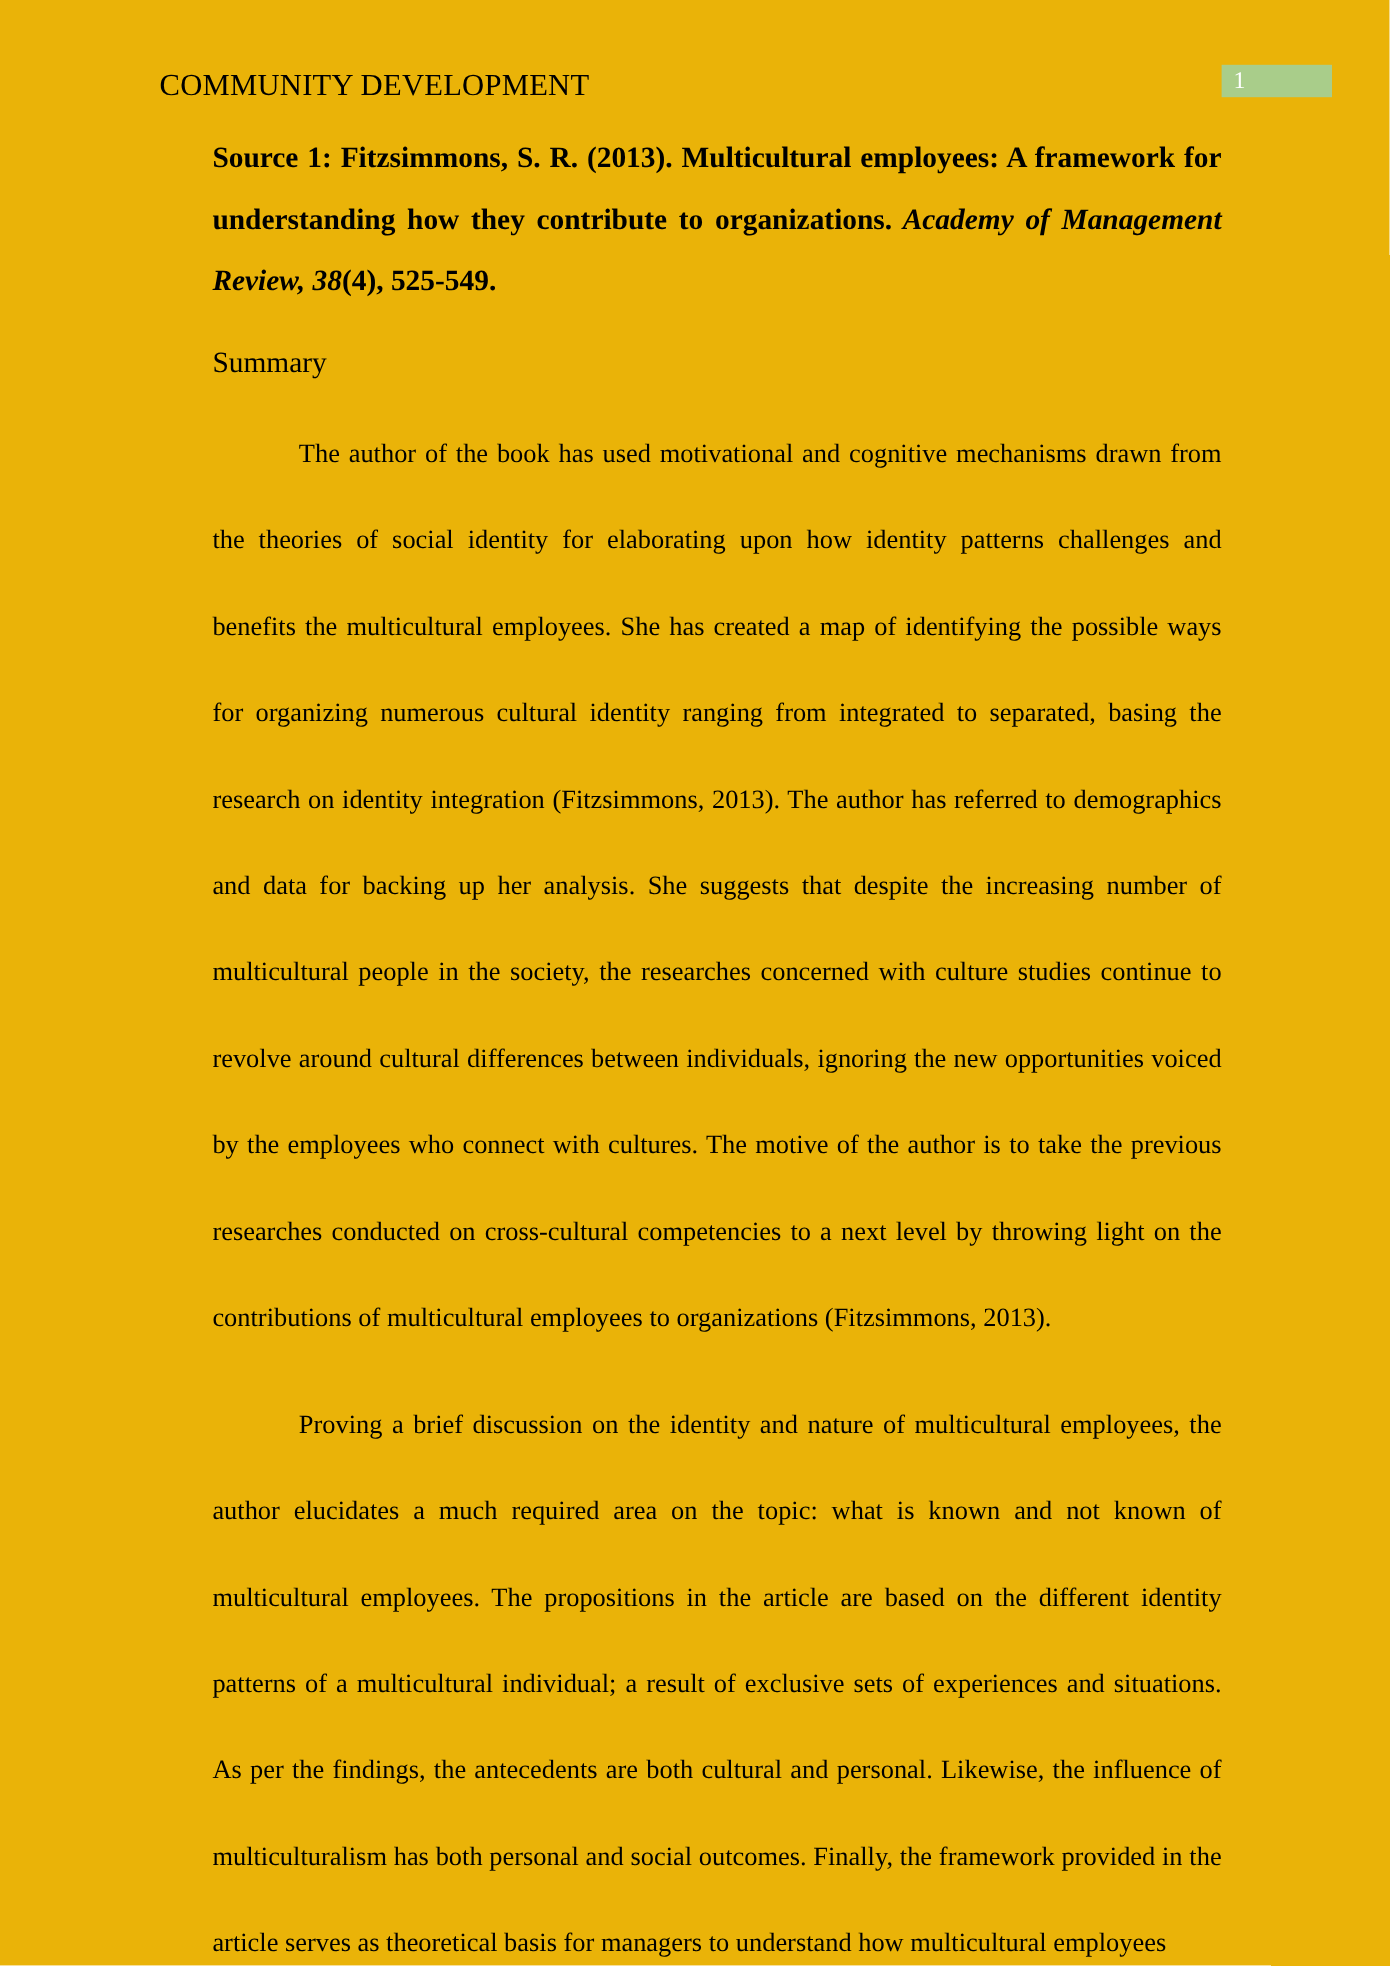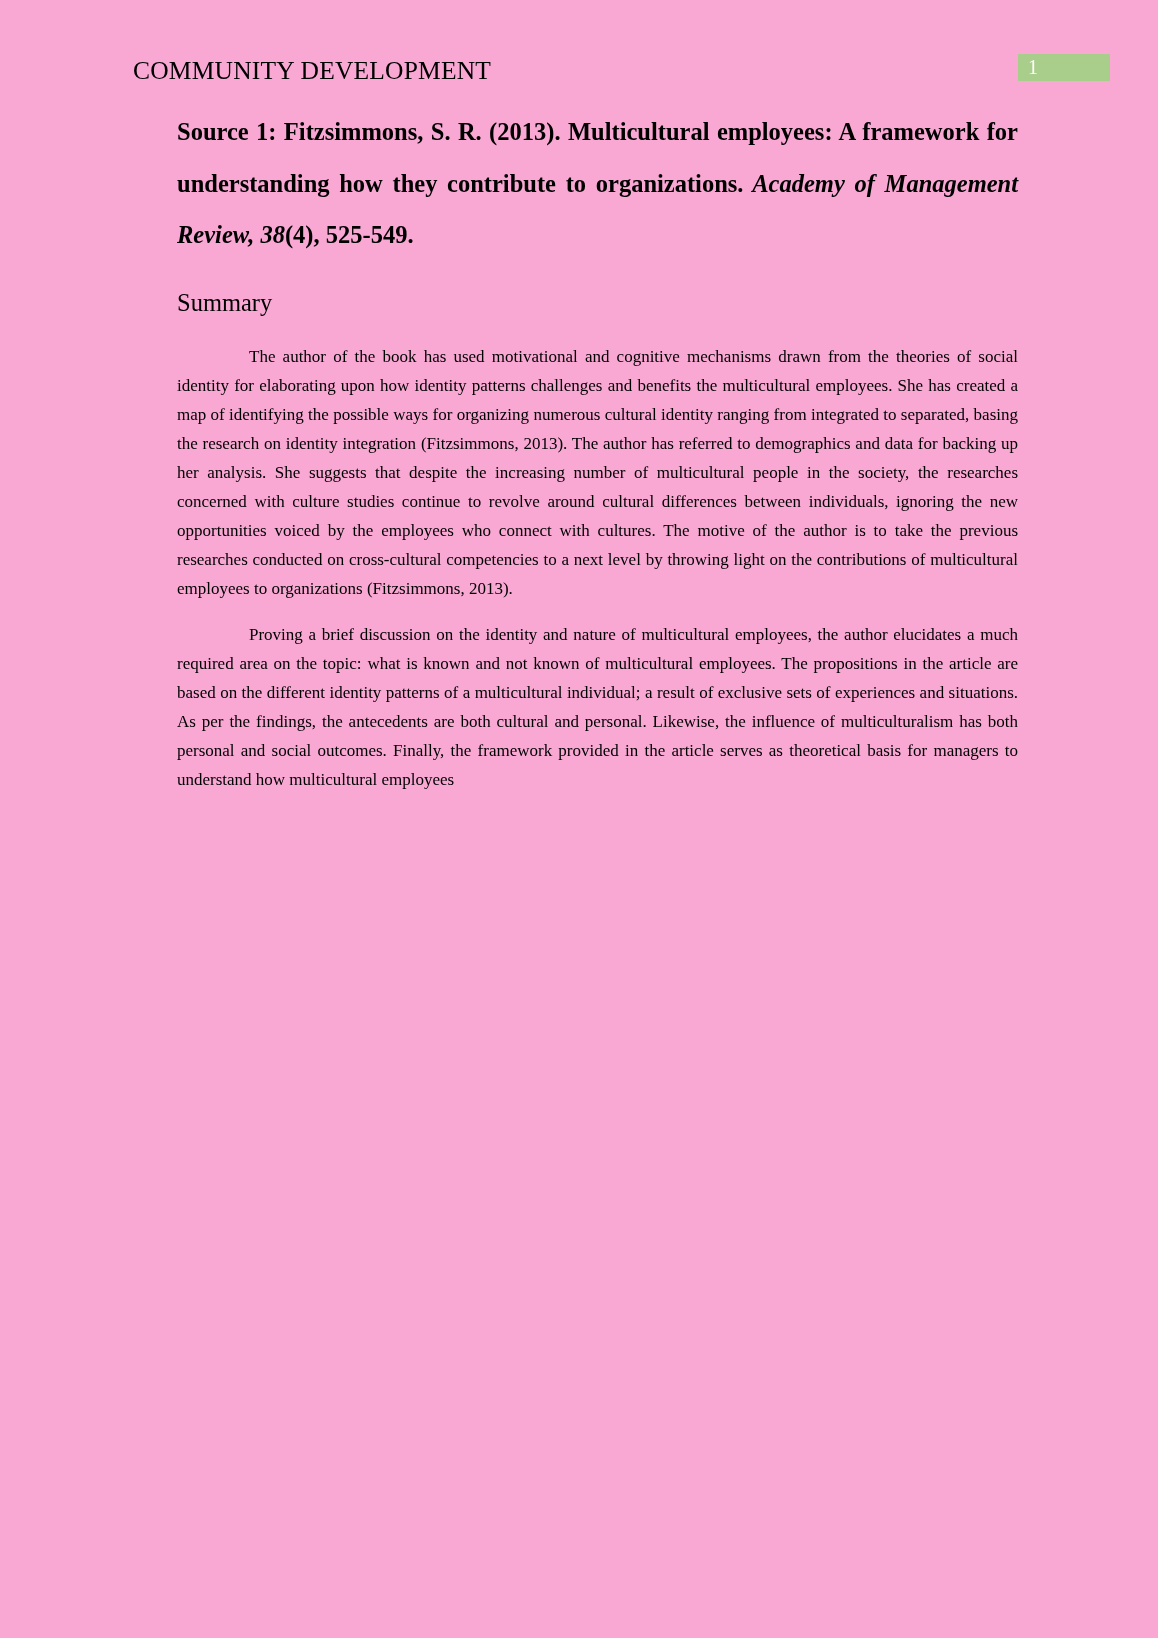--- a/index.html
+++ b/index.html
@@ -12,21 +12,21 @@
     height: 1638px;
     position: relative;
     font-family: "Liberation Serif", "DejaVu Serif", serif;
     color: #000000;
     overflow: hidden;
   }
 
   .page {
     position: absolute;
     inset: 0;
-    background: #f9a8d4;
+    background: #eab308;
   }
 
   
   .header-row {
     position: absolute;
     top: 56px;
     left: 0;
     right: 0;
     height: 40px;
   }
@@ -80,22 +80,22 @@
 
   .section-heading {
     font-weight: normal;
     font-size: 24.5px;
     line-height: 51.5px;
     margin: 16px 0 0 0;
     text-align: left;
   }
 
   .body-par {
-    font-size: 17px;
-    line-height: 29px;
+    font-size: 22px;
+    line-height: 72px;
     text-align: justify;
     text-align-last: left;
     text-indent: 72px;
     margin: 14px 0 0 0;
     hyphens: none;
   }
   .body-par.tight {
     margin-top: 17px;
   }
 </style>

